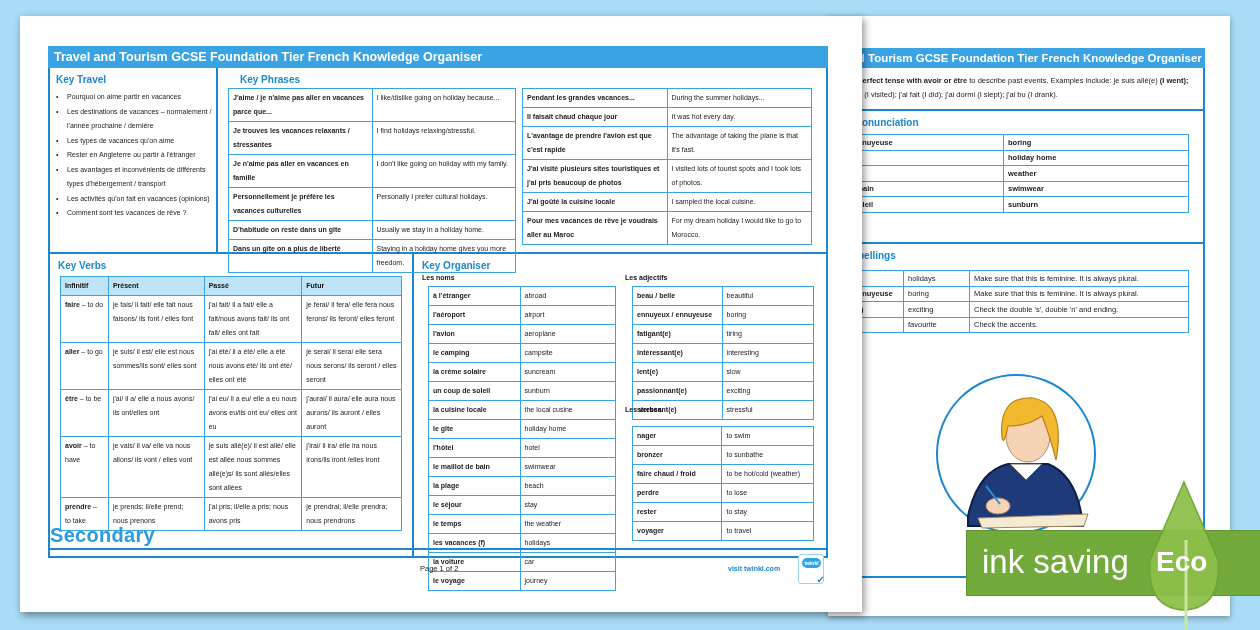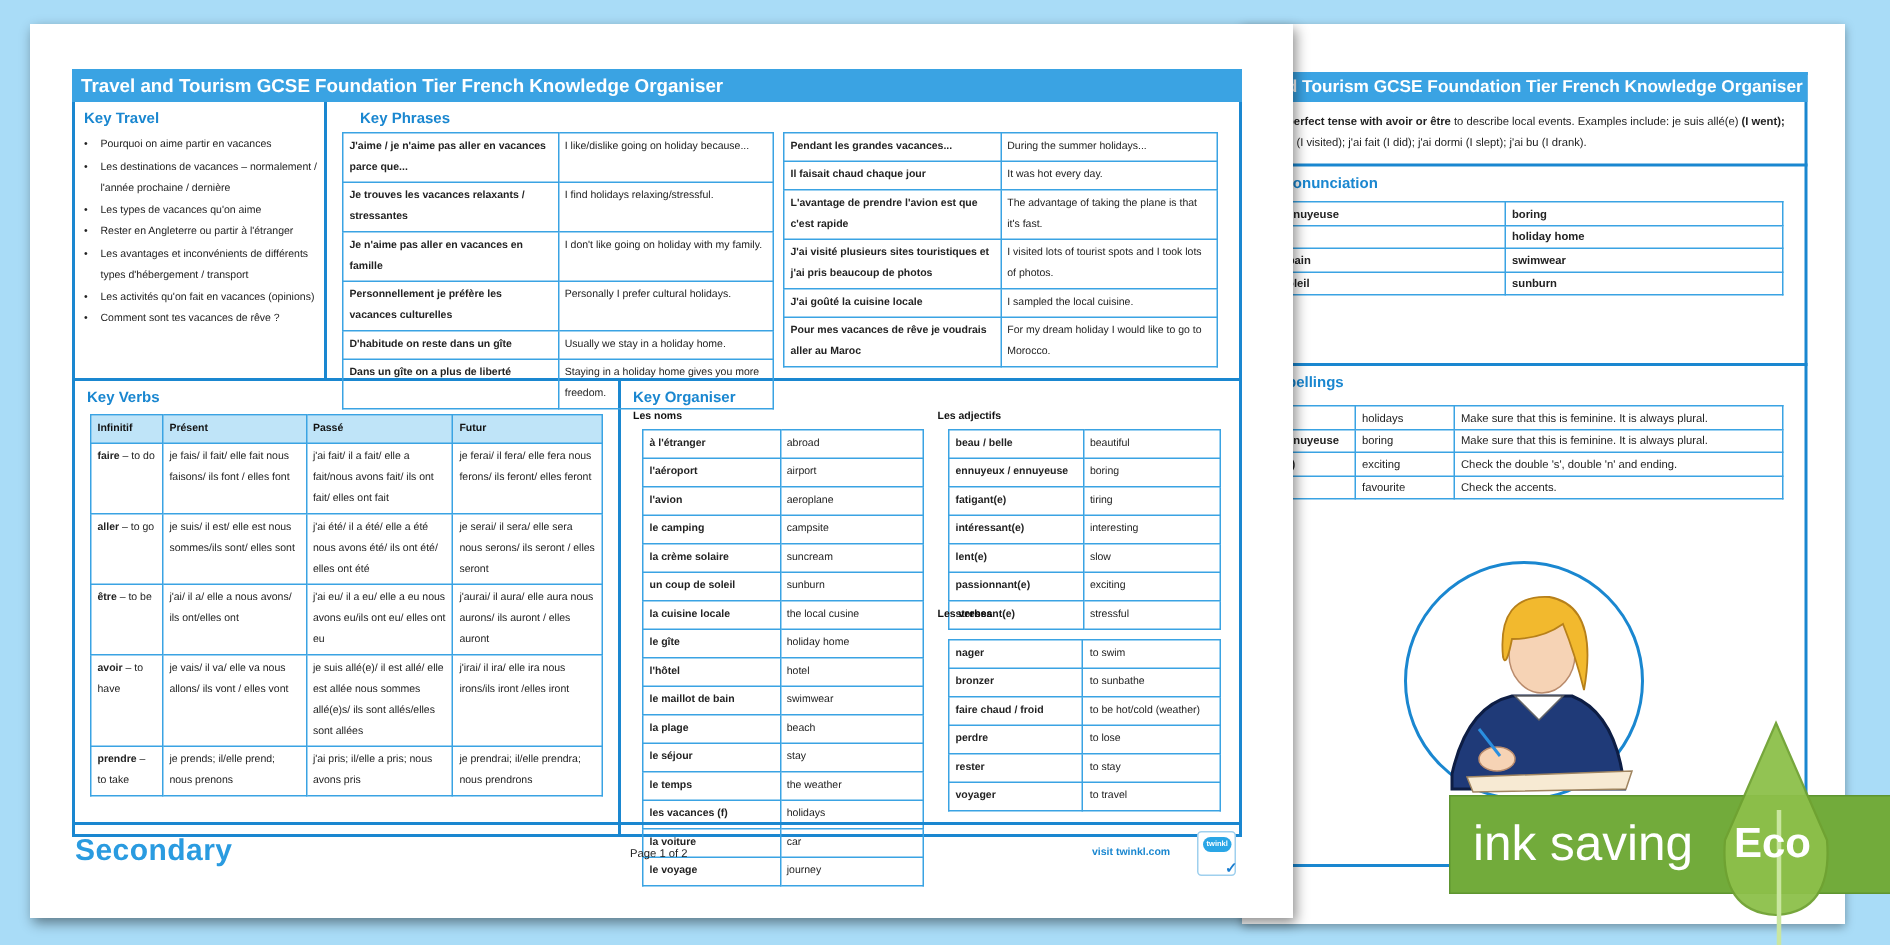--- a/index.html
+++ b/index.html
@@ -50,21 +50,21 @@
   .ideas li { font-size: 7px; line-height: 14.5px; color: #222; position: relative; padding-left: 11px; }
   .ideas li::before { content: "\2022"; position: absolute; left: 0; top: 0; font-size: 7px; }
 
   table.grid { position: absolute; border-collapse: collapse; font-size: 7px; color: #222; }
   table.grid td, table.grid th { border: 1px solid #3aa3e3; padding: 2px 4px; vertical-align: top; line-height: 14px; text-align: left; }
   table.grid td.fr { font-weight: bold; }
   table.grid th { background: #bfe4f8; font-weight: bold; color: #111; }
   .justify { text-align: justify; }
 
   .footer-line { position: absolute; left: 28px; top: 532px; width: 780px; height: 2px; background: #1a87d0; }
-  .secondary { position: absolute; left: 30px; top: 540px; color: #2a9be0; font-size: 20px; font-weight: bold; letter-spacing: 0.3px; }
+  .secondary { position: absolute; left: 30px; top: 508px; color: #2a9be0; font-size: 20px; font-weight: bold; letter-spacing: 0.3px; }
   .page-num { position: absolute; left: 400px; top: 548px; font-size: 7.5px; color: #222; }
   .visit { position: absolute; left: 708px; top: 549px; font-size: 7px; color: #1a87d0; font-weight: bold; }
   .twinkl-badge {
     position: absolute; left: 778px; top: 538px; width: 26px; height: 30px;
     border: 1px solid #9fd0ee; border-radius: 3px; background: #fff;
   }
   .twinkl-cloud {
     position: absolute; left: 3px; top: 3px; width: 19px; height: 10px; background: #2aa6e6; border-radius: 6px;
     color: #fff; font-size: 5px; font-weight: bold; text-align: center; line-height: 10px;
   }
@@ -79,34 +79,38 @@
   .eco-drop { position: absolute; left: 1144px; top: 480px; width: 80px; height: 150px; }
   .eco-label { position: absolute; left: 1156px; top: 540px; color: #fff; font-size: 28px; font-weight: bold; line-height: 44px; }
 </style>
 </head>
 <body>
 
 <div class="page2">
   <div class="p2-frame"></div>
   <div class="p2-title">Travel and Tourism GCSE Foundation Tier French Knowledge Organiser</div>
   <div class="p2-intro">
-    <div><b>perfect tense with avoir or être</b><span> to describe local events. Examples include: je suis allé(e) </span><b>(I went);</b></div>
+    <div><b>perfect tense with avoir or être</b><span> to describe past events. Examples include: je suis allé(e) </span><b>(I went);</b></div>
     <div>é (I visited); j'ai fait (I did); j'ai dormi (I slept); j'ai bu (I drank).</div>
   </div>
   <div class="p2-divider" style="top:93px;"></div>
   <div class="p2-heading" style="top:101px;">ronunciation</div>
   <table class="p2-table" style="top:118px;">
     <tbody id="pron-body">
         <tr>
           <td class="fr" style="width: 165px;">x / ennuyeuse</td>
           <td class="fr" style="width: 185px;">boring</td>
         </tr>
         <tr>
           <td class="fr" style="width: 165px;"></td>
           <td class="fr" style="width: 185px;">holiday home</td>
+        </tr>
+        <tr>
+          <td class="fr" style="width: 165px;"></td>
+          <td class="fr" style="width: 185px;">weather</td>
         </tr>
         <tr>
           <td class="fr" style="width: 165px;">t de bain</td>
           <td class="fr" style="width: 185px;">swimwear</td>
         </tr>
         <tr>
           <td class="fr" style="width: 165px;">de soleil</td>
           <td class="fr" style="width: 185px;">sunburn</td>
         </tr>
       </tbody>

